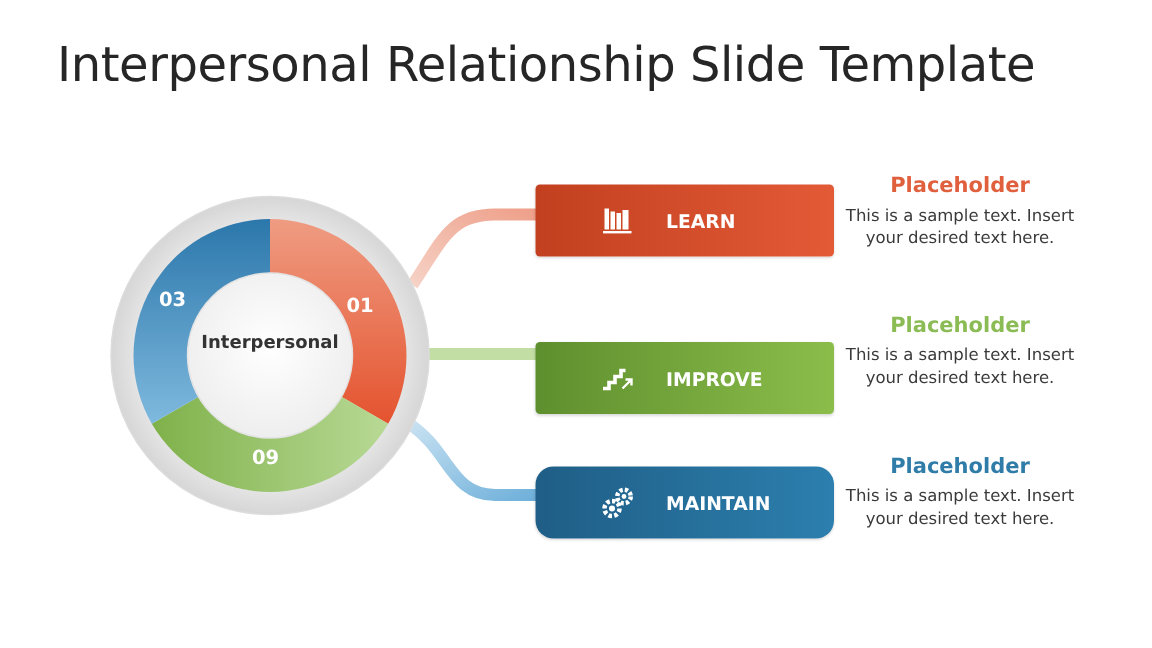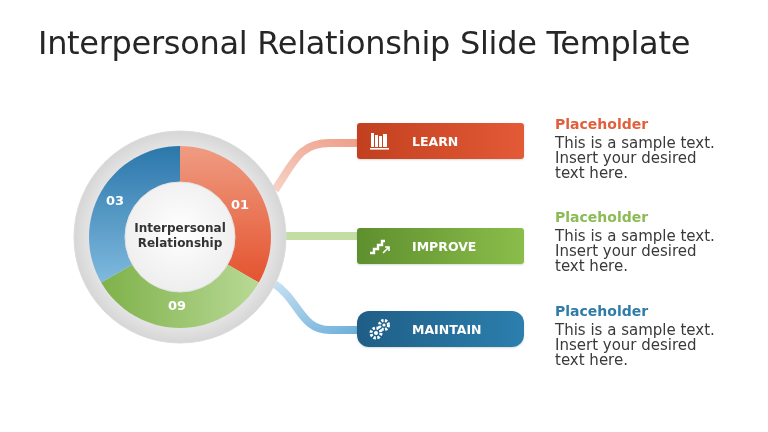--- a/index.html
+++ b/index.html
@@ -1,27 +1,27 @@
 <!DOCTYPE html>
 <html><head>
 <meta charset="utf-8">
 <style>
   html, body { margin:0; padding:0; }
   body { width:768px; height:432px; background:#ffffff; position:relative; overflow:hidden; font-family:"Liberation Sans", sans-serif; }
   .title { position:absolute; left:38px; top:24px; font-size:32px; color:#262626; font-family:"DejaVu Sans", sans-serif; font-weight:normal; letter-spacing:-0.3px; }
   svg.art { position:absolute; left:0; top:0; }
-  .bar { position:absolute; left:357px; width:167px; height:36px; border-radius:3px; display:flex; align-items:center; box-shadow:0 1px 2px rgba(0,0,0,0.15); }
+  .bar { position:absolute; left:357px; width:167px; height:48px; border-radius:3px; display:flex; align-items:center; box-shadow:0 1px 2px rgba(0,0,0,0.15);padding-left:32px; }
   .bar .icon { width:22px; height:22px; margin-left:12px; display:flex; align-items:center; justify-content:center; }
   .bar .label { margin-left:21px; color:#ffffff; font-weight:bold; font-size:12.5px; font-family:"DejaVu Sans", sans-serif; }
   .learn { top:123px; background:linear-gradient(90deg,#c2401f,#e35a37); }
   .improve { top:228px; background:linear-gradient(90deg,#5e8f2e,#8bbd4b); }
   .maintain { top:311px; background:linear-gradient(90deg,#1f5e86,#2c7fae);border-radius:12px; }
-  .desc { position:absolute; left:555px; width:170px; }
+  .desc { position:absolute; left:555px; width:170px;text-align:center; }
   .desc h3 { margin:0 0 4px 0; font-size:14px; font-weight:bold; font-family:"DejaVu Sans", sans-serif; }
-  .desc p { margin:0; font-size:15px; color:#3a3a3a; line-height:15px; font-family:"DejaVu Sans", sans-serif; }
+  .desc p { margin:0; font-size:11px; color:#3a3a3a; line-height:15px; font-family:"DejaVu Sans", sans-serif; }
   .center-text { position:absolute; left:125px; top:221px; width:110px; text-align:center; font-weight:bold; font-size:12px; color:#333; line-height:15px; font-family:"DejaVu Sans", sans-serif; }
   .num { position:absolute; color:#fff; font-weight:bold; font-size:13px; font-family:"DejaVu Sans", sans-serif; }
 </style>
 </head>
 <body>
 
 <div class="title">Interpersonal Relationship Slide Template</div>
 
 <svg class="art" width="768" height="432" viewBox="0 0 768 432">
   <defs>
@@ -70,21 +70,20 @@
 
   <circle cx="180" cy="237" r="55" fill="url(#centerG)" stroke="#e3e3e3" stroke-width="1"></circle>
 </svg>
 
 <div class="num" style="left:106px; top:193px;">03</div>
 <div class="num" style="left:231px; top:197px;">01</div>
 <div class="num" style="left:168px; top:298px;">09</div>
 
 <div class="center-text">
   <div>Interpersonal</div>
-  <div>Relationship</div>
 </div>
 
 <div class="bar learn">
   <span class="icon">
     <svg width="20" height="20" viewBox="0 0 20 20">
       <rect x="1" y="2" width="3" height="14" fill="#fff"></rect>
       <rect x="5" y="4" width="3" height="12" fill="#fff"></rect>
       <rect x="9" y="5" width="3" height="11" fill="#fff"></rect>
       <rect x="13" y="3" width="4" height="13" fill="#fff"></rect>
       <rect x="0" y="17" width="19" height="1.6" fill="#fff"></rect>

